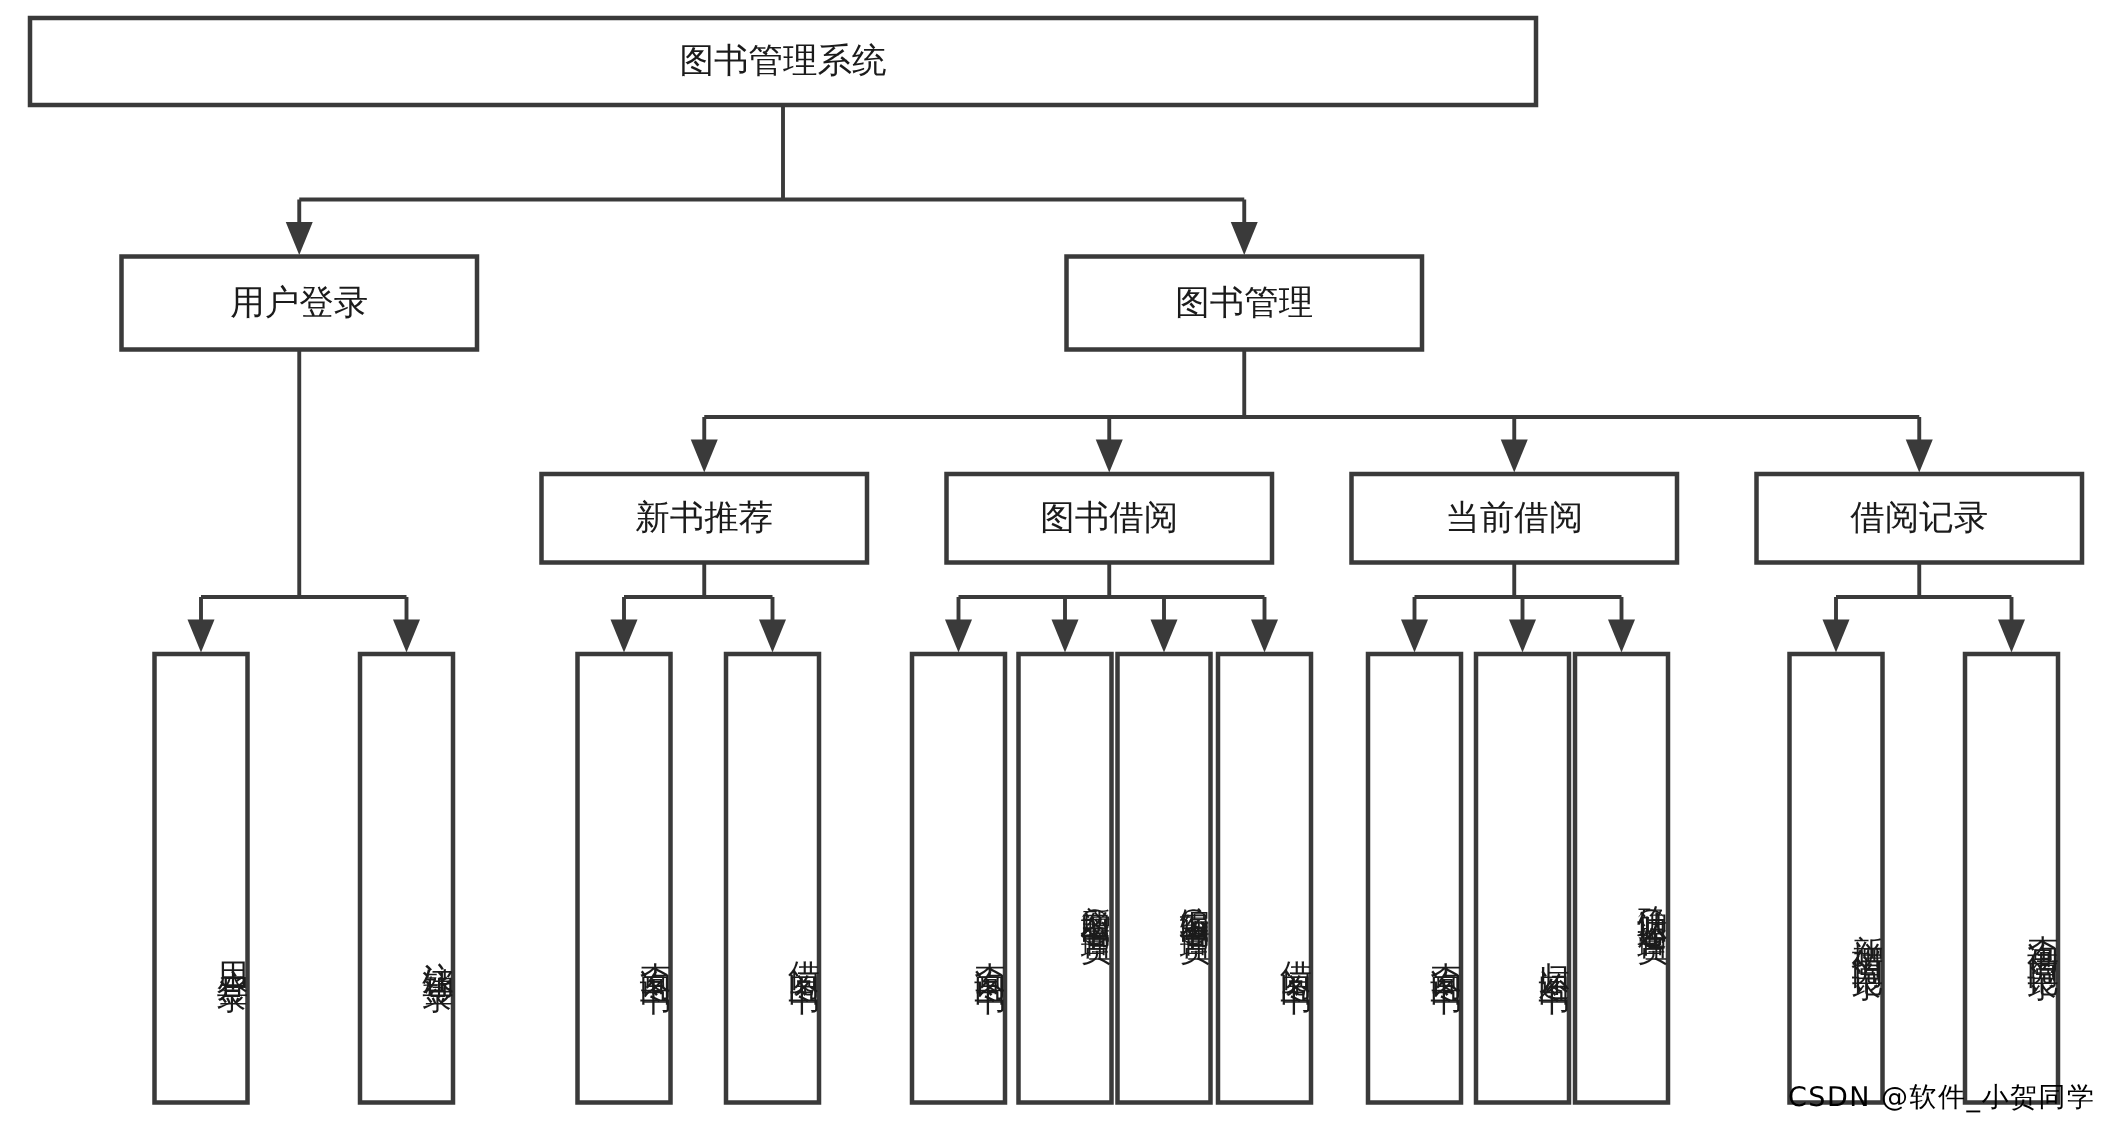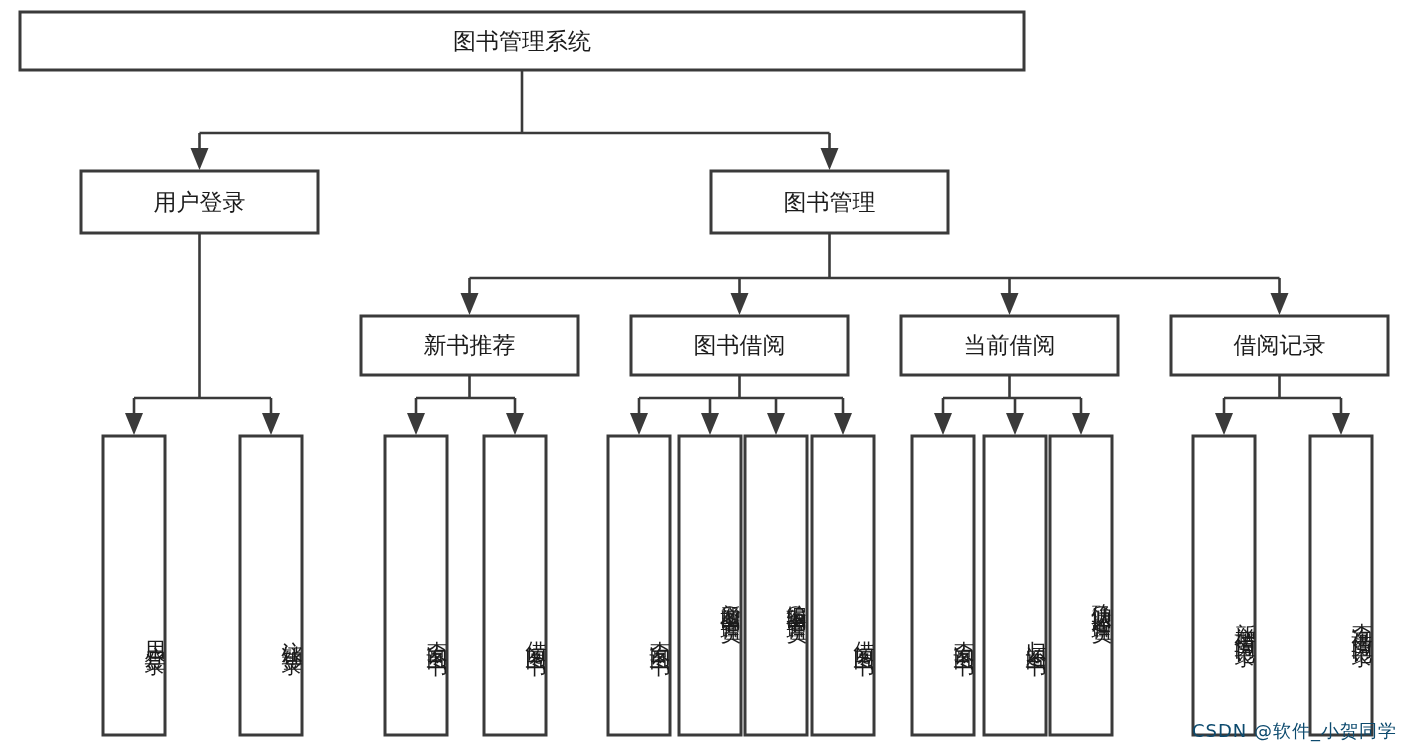--- a/index.html
+++ b/index.html
@@ -66,21 +66,21 @@
     justify-content: center;
     white-space: nowrap;
     pointer-events: none;
   }
   .watermark {
     position: absolute;
     right: 8px;
     bottom: 4px;
     font-family: "DejaVu Sans", "Liberation Sans", sans-serif;
     font-size: 18px;
-    color: #0c4a6e;
+    color: #000000;
     letter-spacing: 1px;
     white-space: nowrap;
   }
 </style>
 </head>
 <body>
 
 <div id="diagram-root">
 
   <svg class="diagram" id="diagram-svg" viewBox="0 0 1405 747" xmlns="http://www.w3.org/2000/svg">

